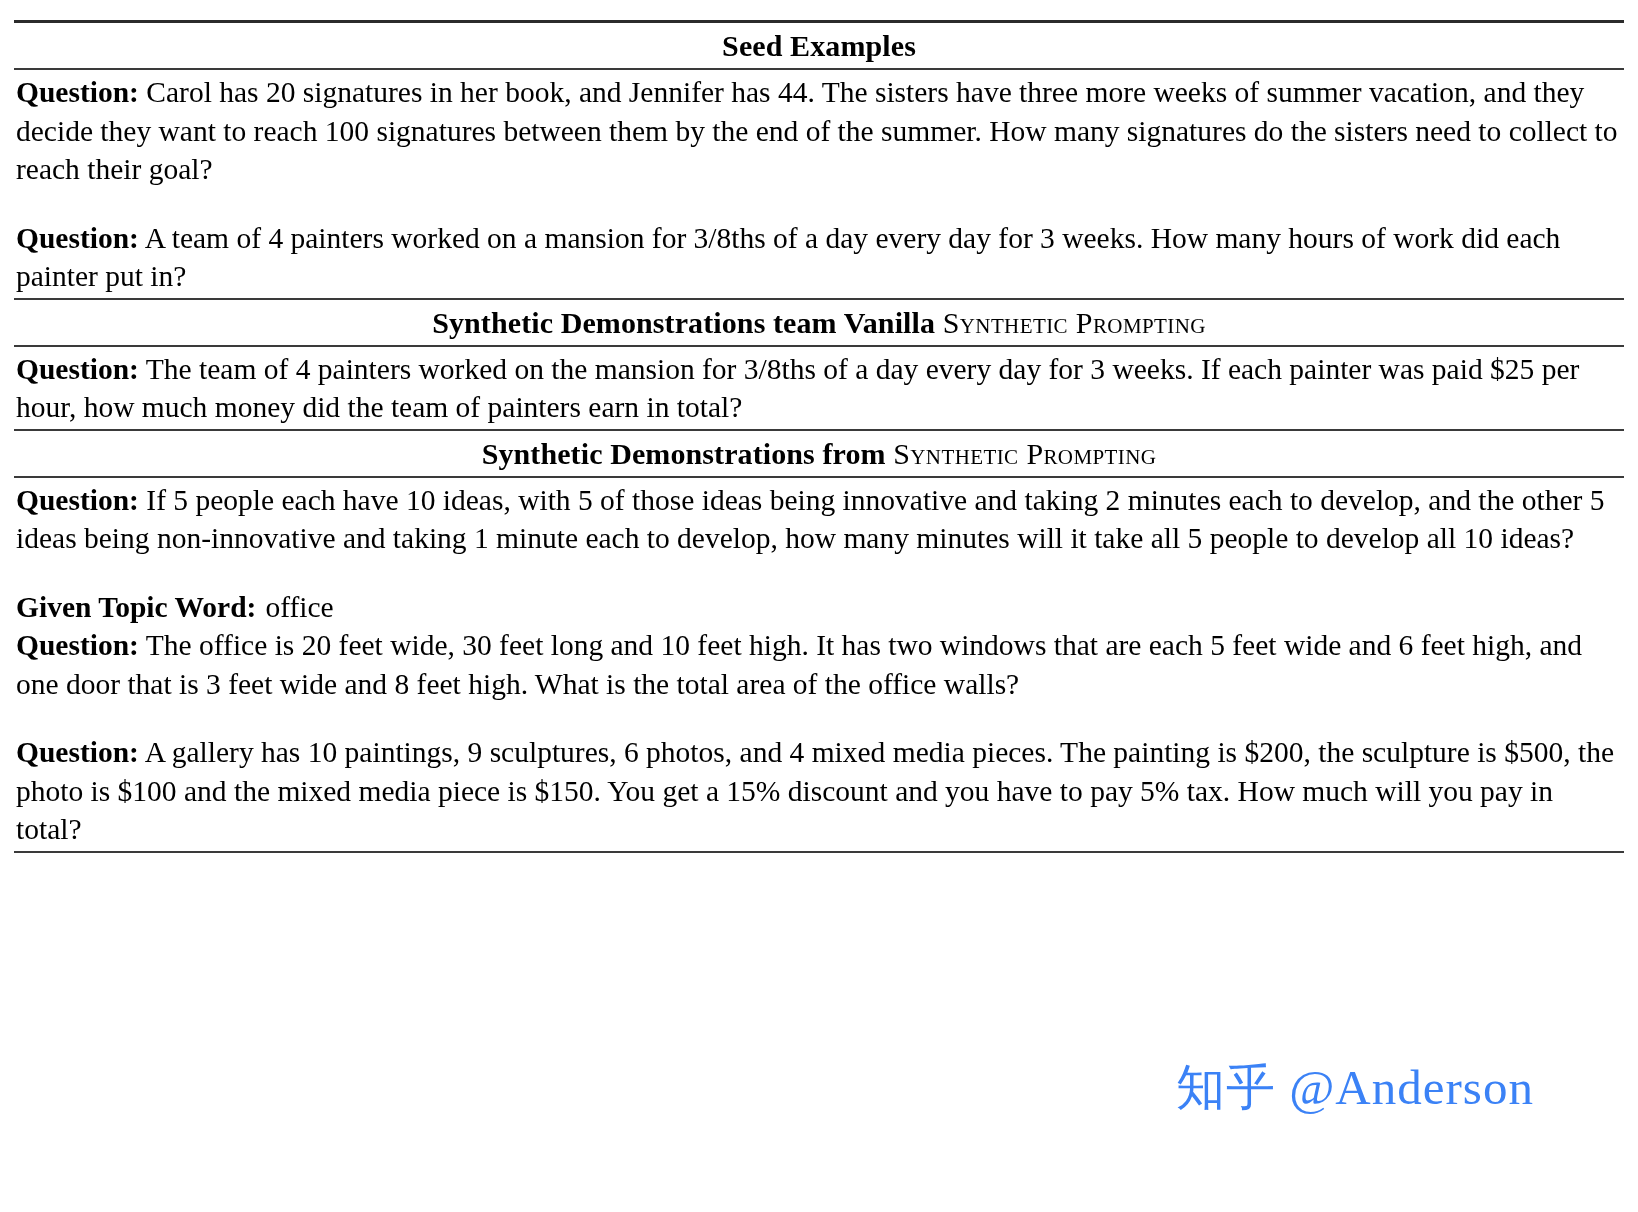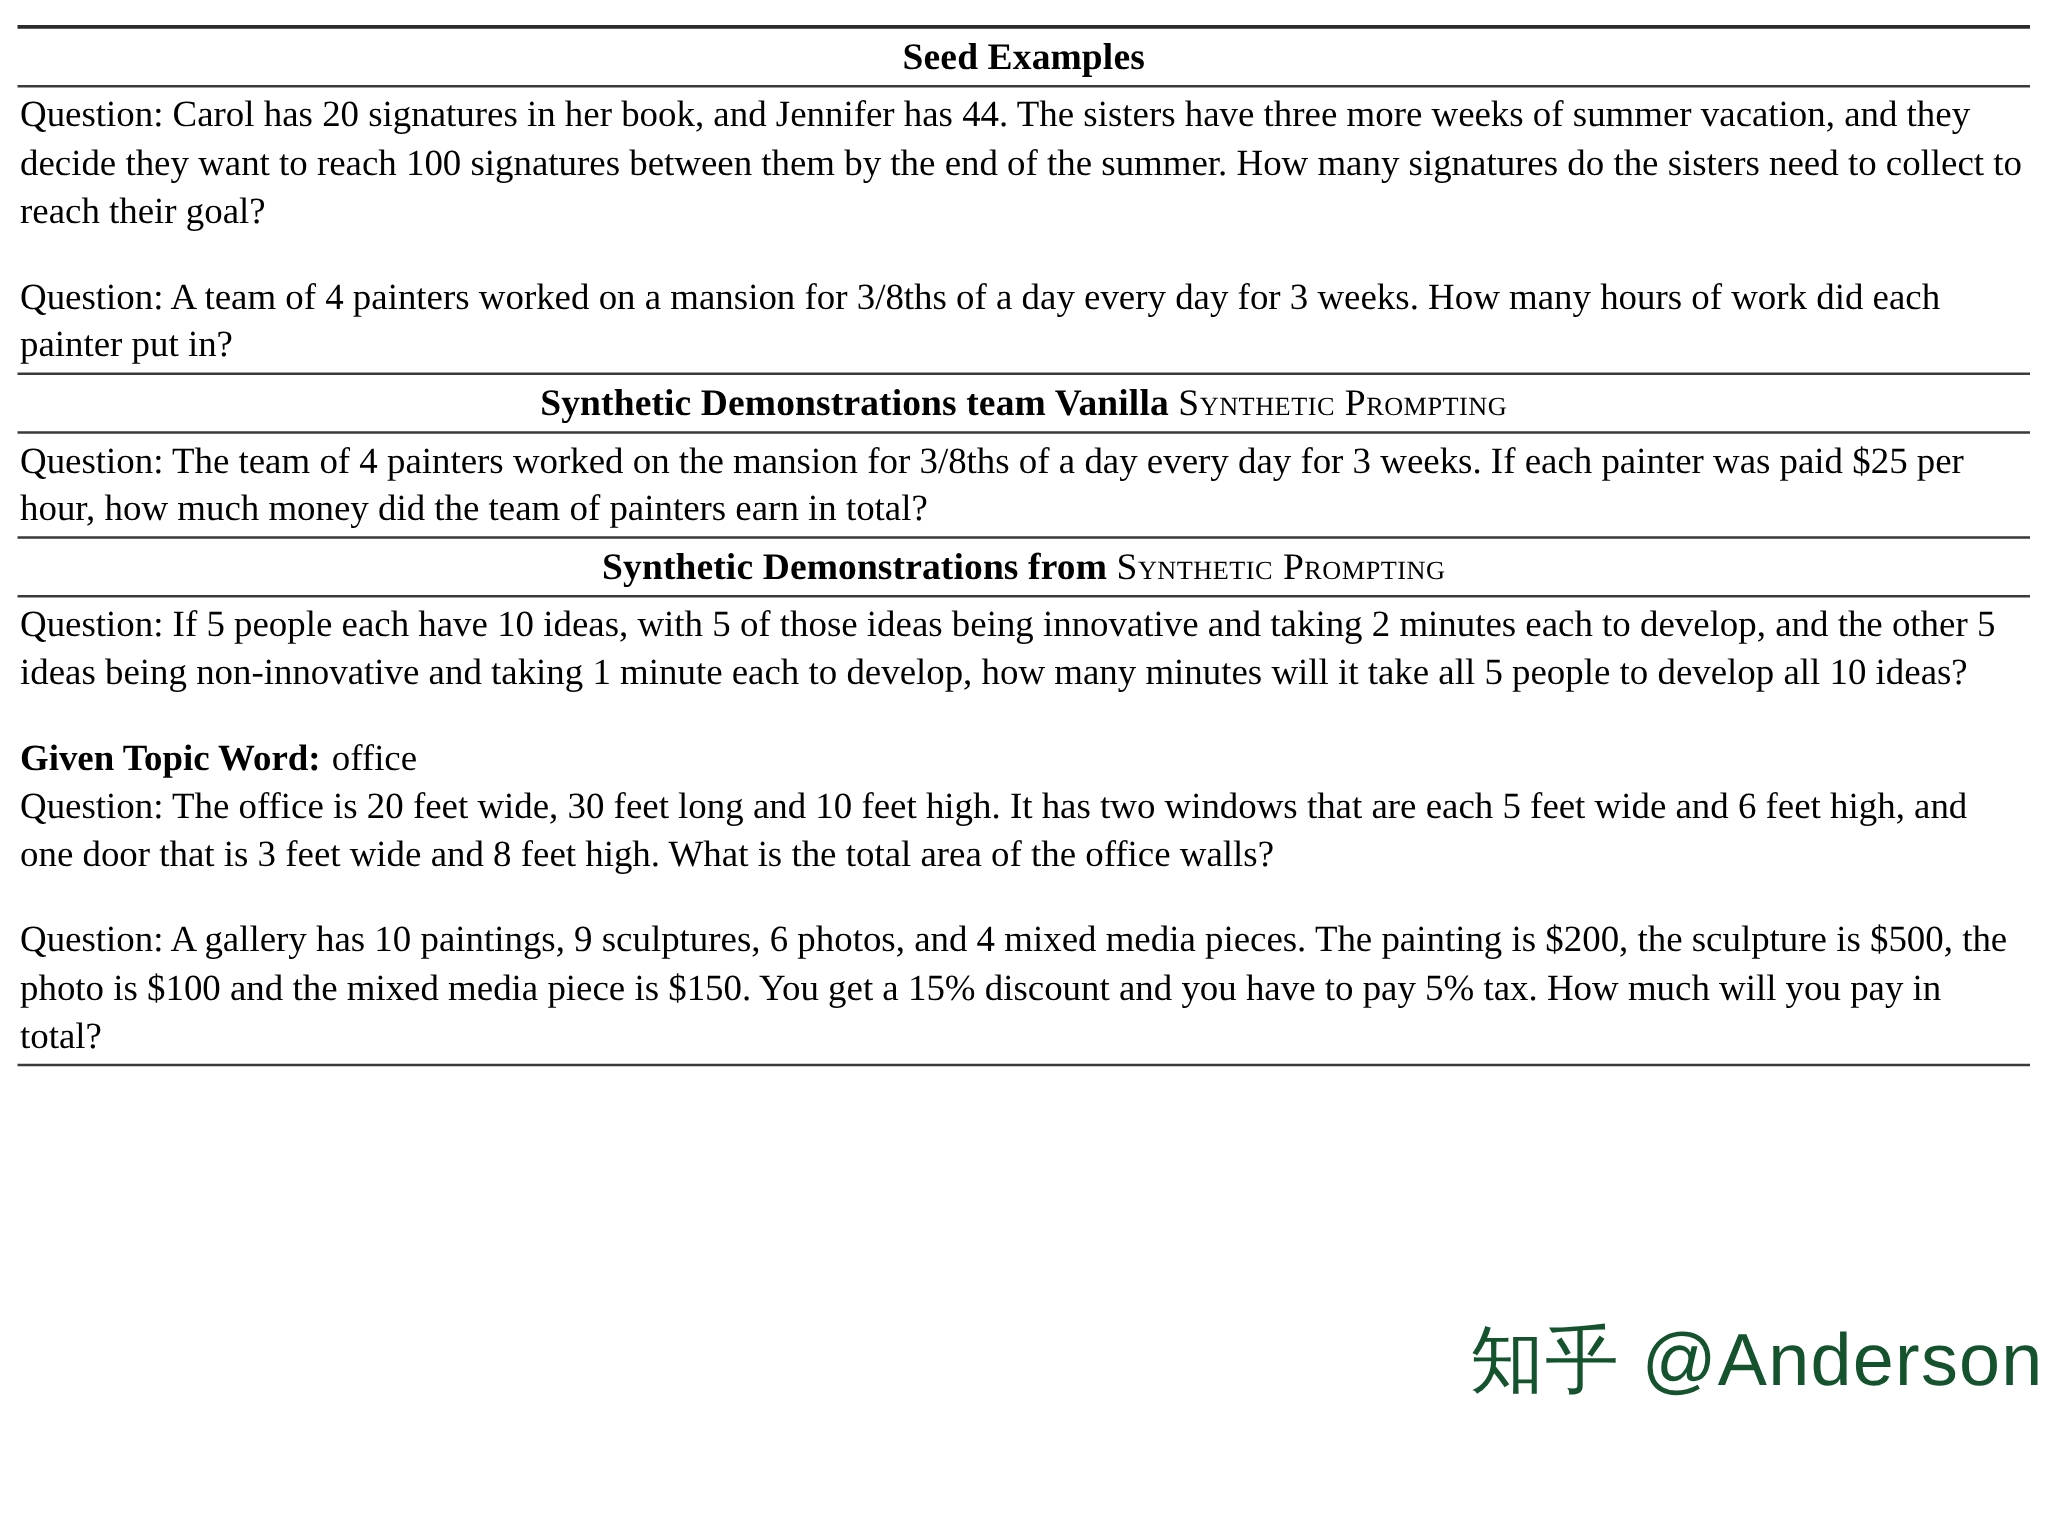--- a/index.html
+++ b/index.html
@@ -67,21 +67,21 @@
     text-align: left;
     margin: 0 0 0 0;
     padding: 0;
     text-indent: 0;
   }
   .para + .para {
     margin-top: 30px;
   }
 
   .lead {
-    font-weight: normal;
+    font-weight: bold;
   }
 
   .topicline {
     font-size: 29.5px;
     line-height: 38.5px;
     margin: 0;
     padding: 0;
   }
   .topicline .tw {
     font-weight: bold;
@@ -93,24 +93,24 @@
     margin-top: 30px;
   }
   .topic-group .para {
     margin-top: 0;
   }
 
   .watermark {
     position: absolute;
     left: 1176px;
     top: 1062px;
-    font-size: 59px;
+    font-size: 49px;
     line-height: 52px;
-    color: #14532d;
-    font-family: Liberation Sans, sans-serif;
+    color: #3b82f6;
+    font-family: Liberation Serif, serif;
     letter-spacing: 1px;
     white-space: nowrap;
     pointer-events: none;
     user-select: none;
   }
 </style>
 </head>
 <body>
 
 <div class="table-wrap">

